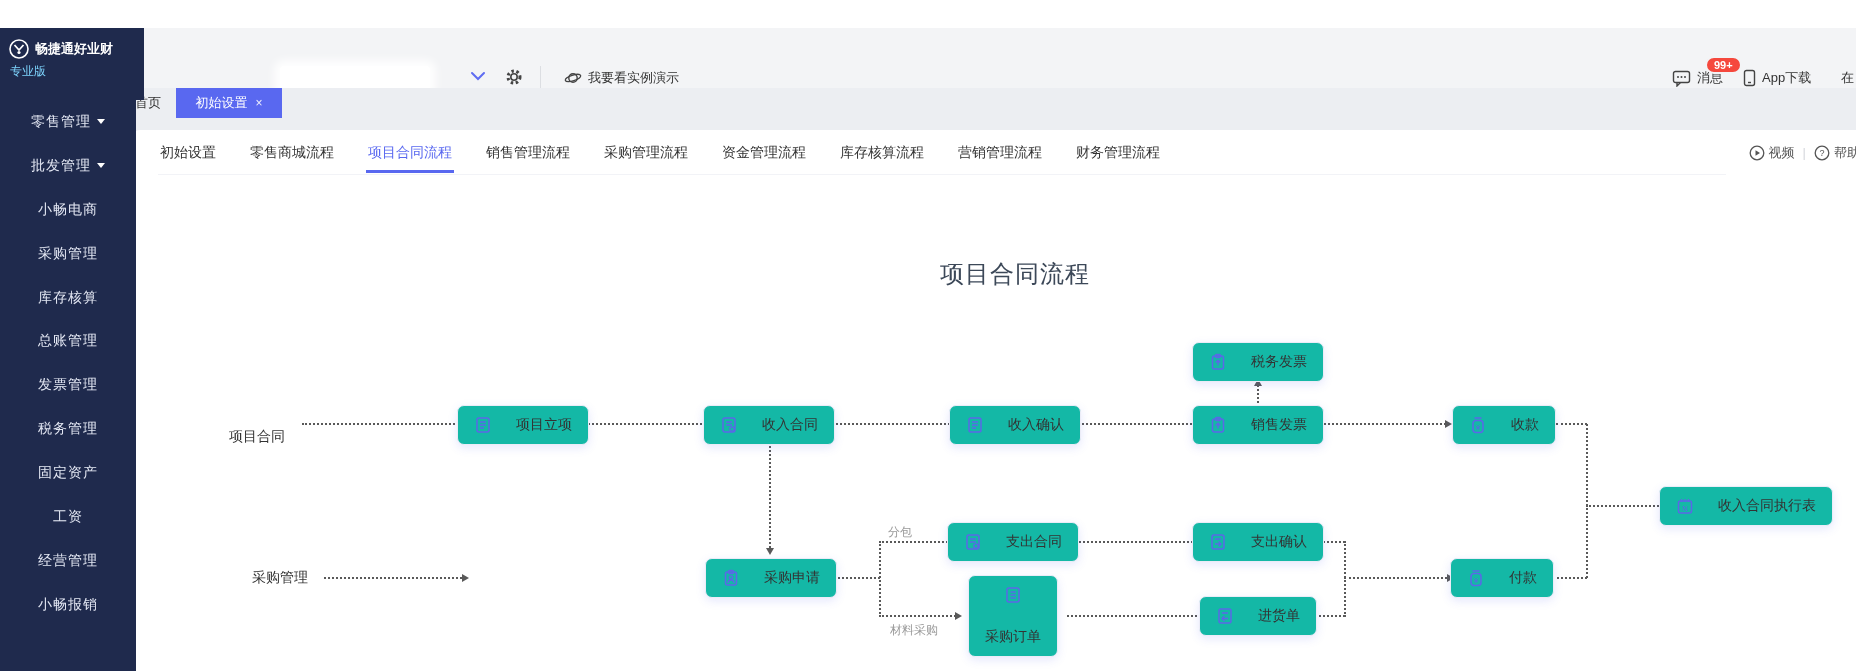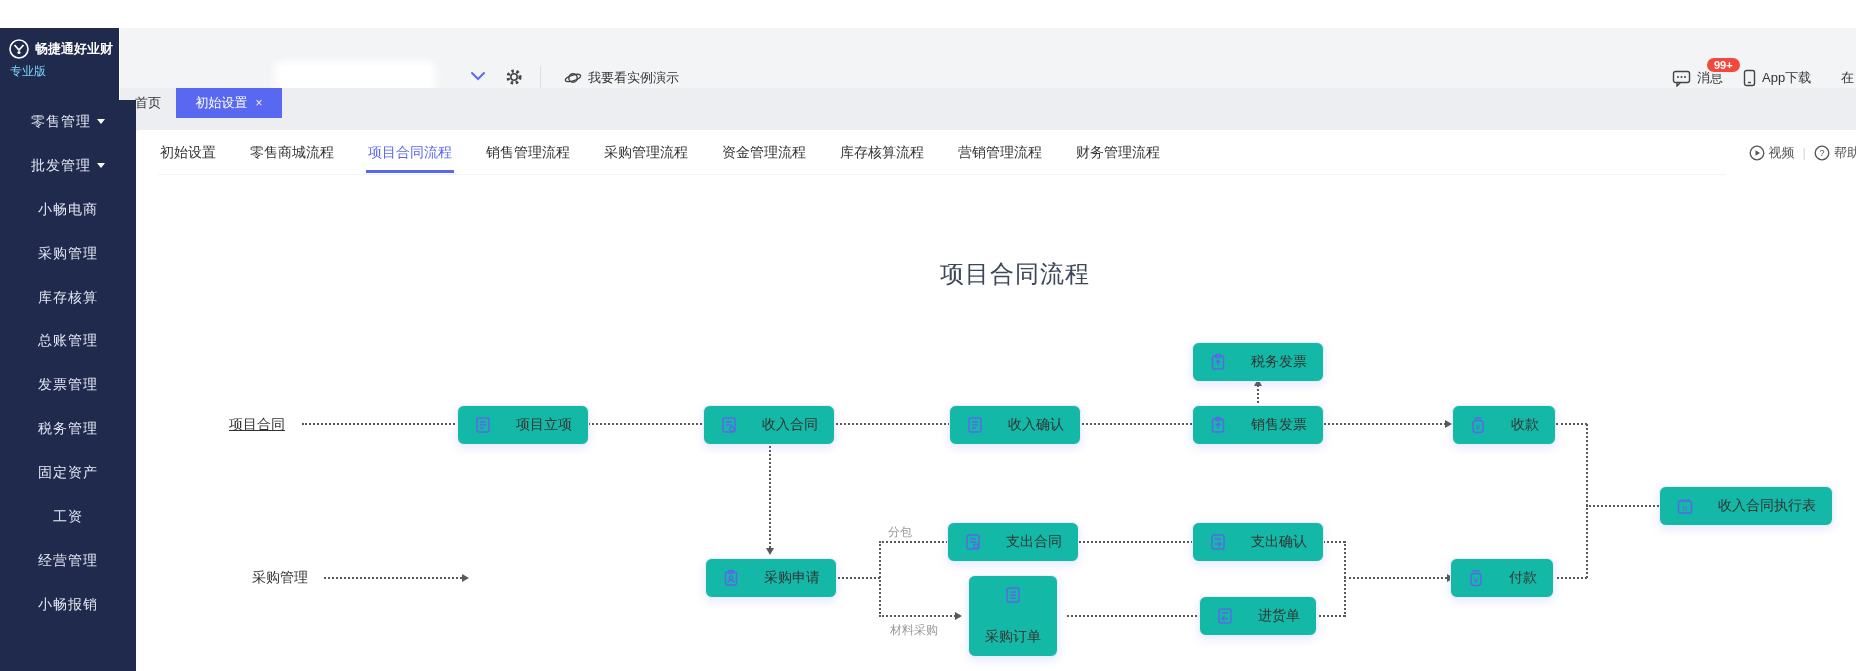--- a/index.html
+++ b/index.html
@@ -5,21 +5,21 @@
   * { margin:0; padding:0; box-sizing:border-box; }
   html,body { width:1856px; height:671px; overflow:hidden; background:#fff;
               font-family:"Liberation Sans","DejaVu Sans",sans-serif; color:#333; }
   .abs { position:absolute; }
 
   
   #topstrip { left:0; top:0; width:1856px; height:28px; background:#fff; }
 
   
   #header { left:120px; top:28px; width:1736px; height:60px; background:#f3f4f6; }
-  #logo-block { left:0; top:28px; width:119px; height:72px; background:#1f2a4d; z-index:3; }
+  #logo-block { left:0; top:28px; width:144px; height:72px; background:#1f2a4d; z-index:3; }
   .logo-row { display:flex; align-items:center; gap:5px; padding:10px 6px 0 8px; }
   .logo-title { color:#fff; font-size:13px; font-weight:bold; white-space:nowrap; }
   .logo-sub { color:#7dd3fc; font-size:12px; padding:3px 0 0 10px; }
   #acct-underline { left:155px; top:66px; width:216px; border-bottom:1px solid #d9dbe0; }
   #acct-blur { left:160px; top:38px; width:150px; height:26px; background:#fff; border-radius:4px;
                box-shadow:0 0 8px 6px rgba(255,255,255,.9); }
   #hdr-divider1 { left:420px; top:38px; height:22px; border-left:1px solid #dcdee2; }
   .hdr-item { display:flex; align-items:center; gap:6px; font-size:13px; color:#333; }
   .badge { background:#f5483d; color:#fff; font-size:11px; font-weight:bold;
            border-radius:9px; padding:1px 7px; border:2px solid #f3f4f6; }
@@ -235,21 +235,21 @@
         <circle cx="8" cy="8" r="6.8" fill="none" stroke="#555" stroke-width="1.3"></circle>
         <text x="8" y="11.3" text-anchor="middle" font-size="9" fill="#555" font-family="Liberation Sans,sans-serif">?</text>
       </svg>
       <span>帮助</span>
     </span>
   </div>
 
   <div id="flow">
     <div id="flow-title">项目合同流程</div>
 
-    <div class="rowlabel" style="left:125px;top:250px;text-decoration:underline;">项目合同</div>
+    <div class="rowlabel" style="left:125px;top:262px;">项目合同</div>
     <div class="rowlabel" style="left:148px;top:403px;">采购管理</div>
     <div class="edgelabel" style="left:768px;top:357px;">分包</div>
     <div class="edgelabel" style="left:782px;top:455px;">材料采购</div>
 
     <div class="ln h ah" style="left:170px;top:248px;width:160px;"></div>
     <div class="ln h ah" style="left:447px;top:248px;width:135px;"></div>
     <div class="ln h ah" style="left:693px;top:248px;width:136px;"></div>
     <div class="ln h ah" style="left:939px;top:248px;width:132px;"></div>
     <div class="ln h ah" style="left:1185px;top:248px;width:132px;"></div>
     <div class="ln v au" style="left:1125px;top:207px;height:21px;"></div>

